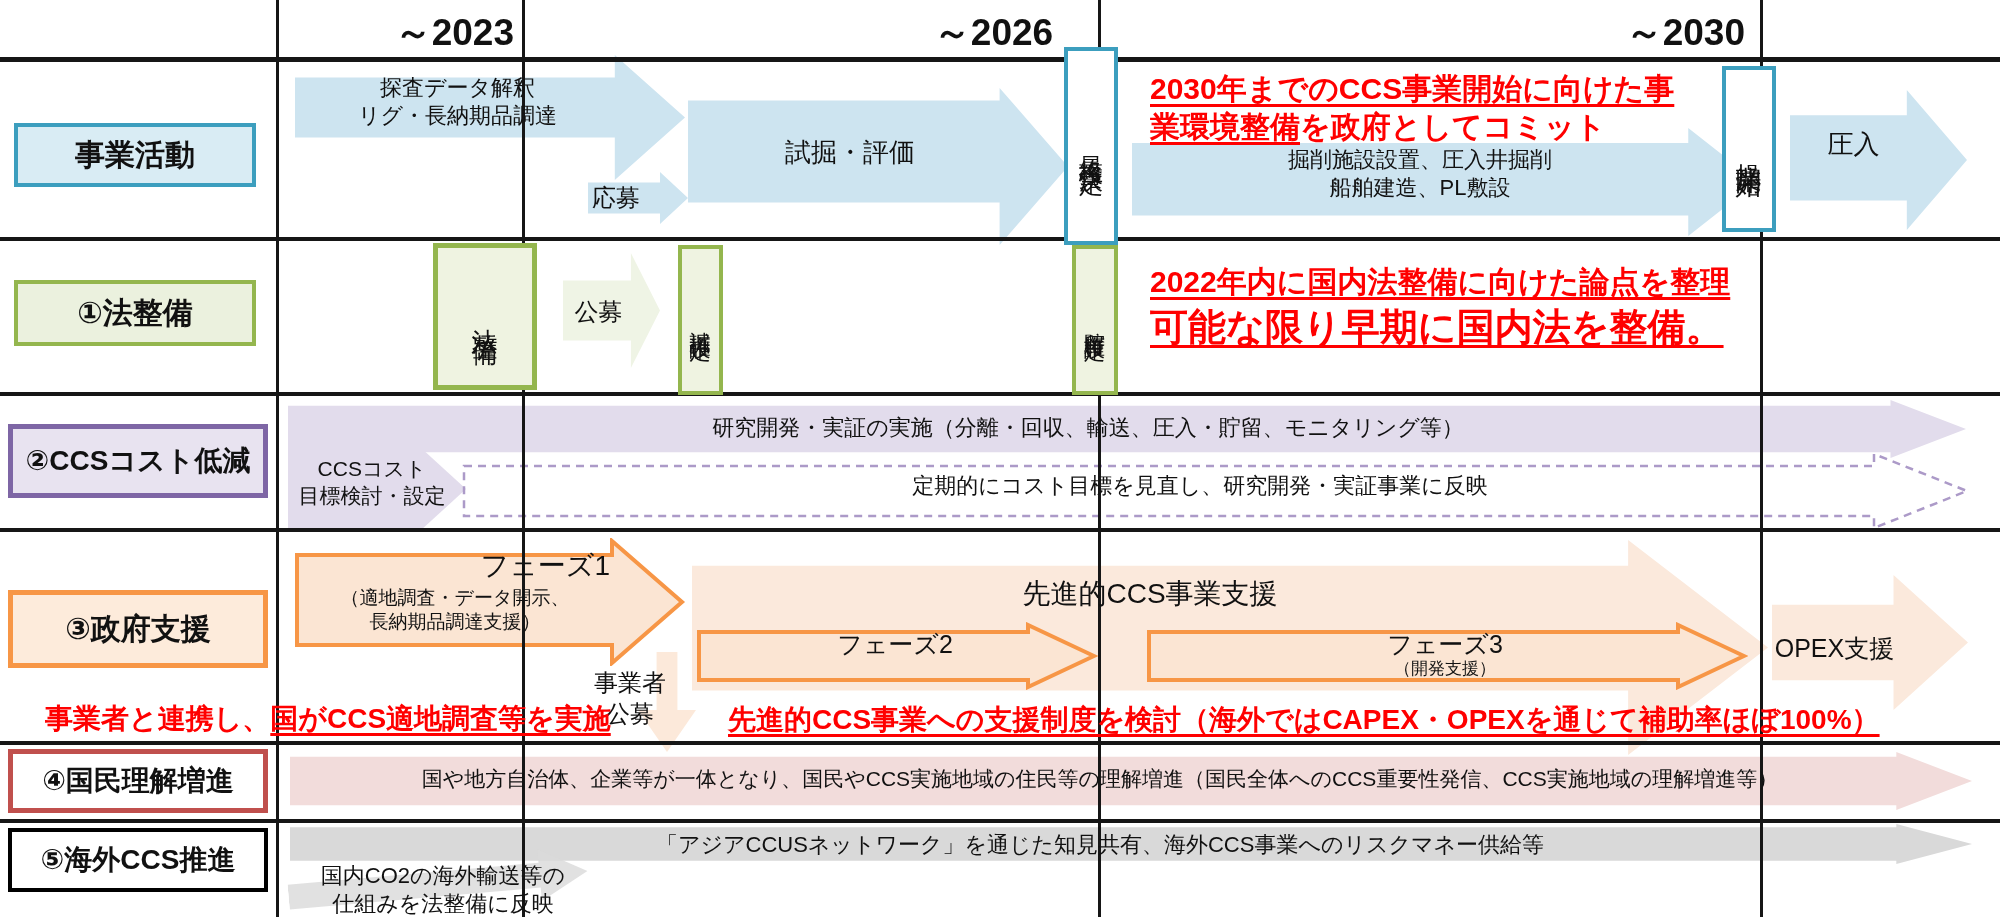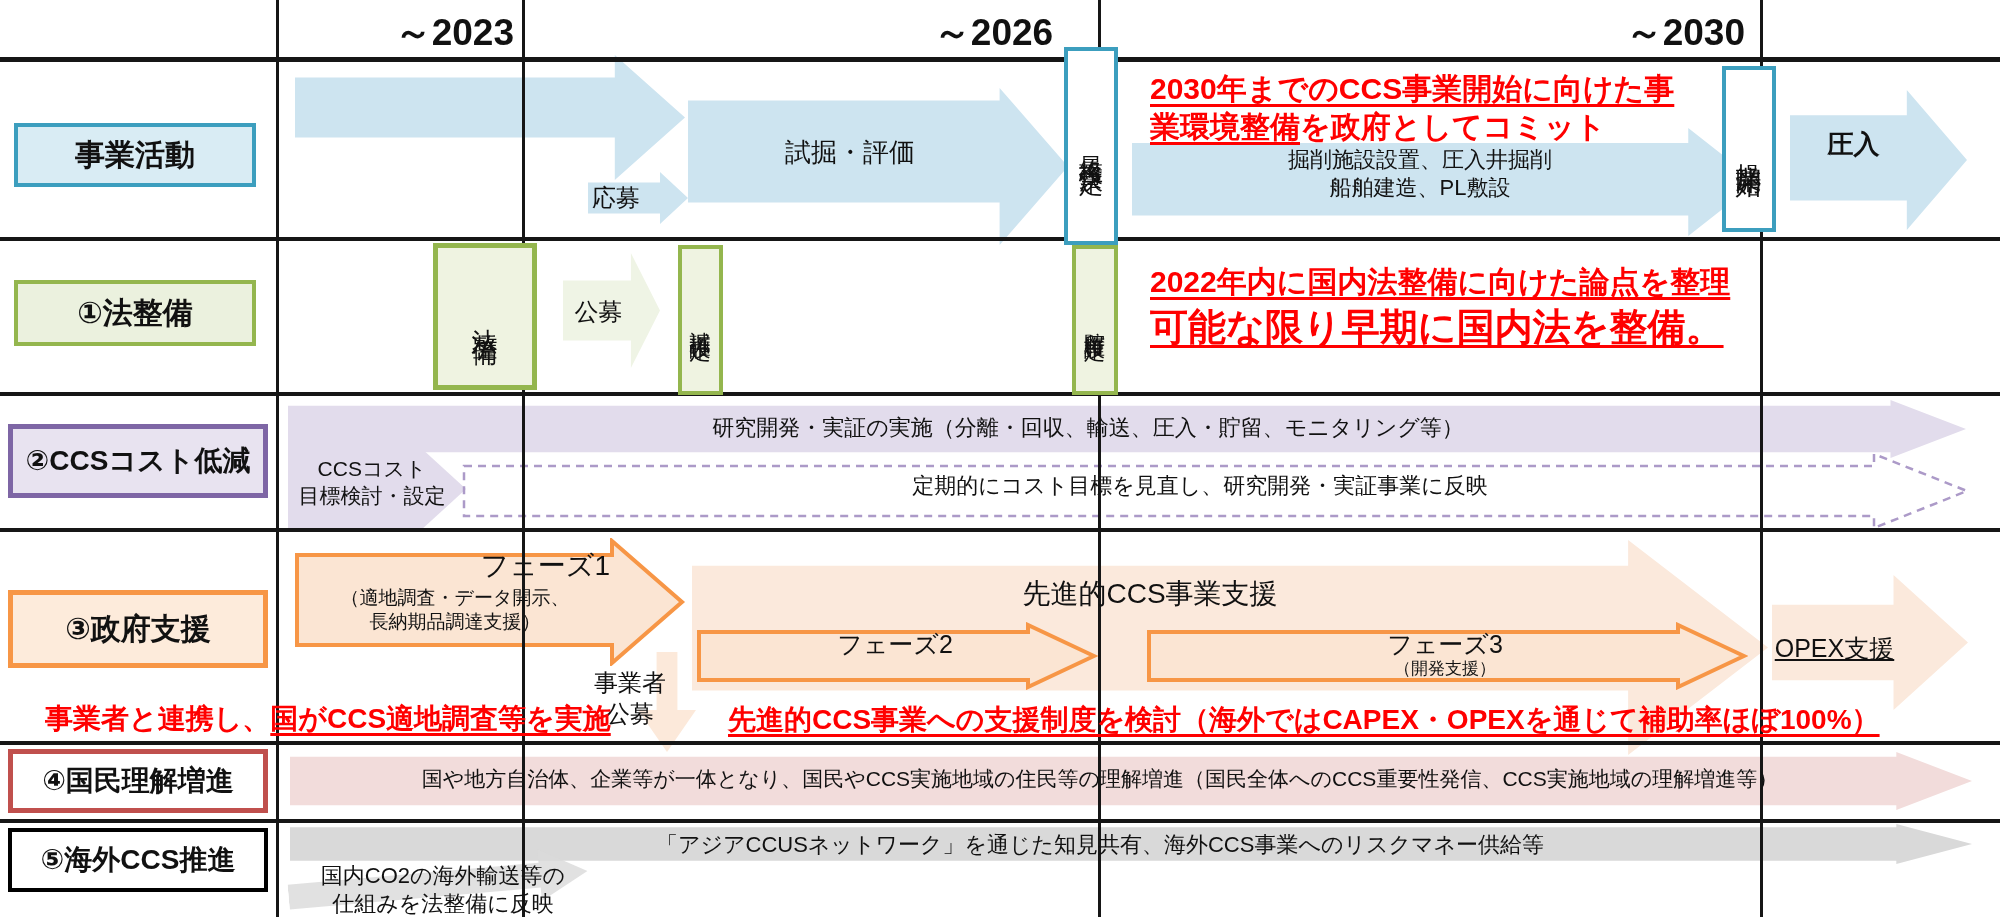--- a/index.html
+++ b/index.html
@@ -109,49 +109,51 @@
   <div class="vbox" style="left:433px;top:243px;width:104px;height:147px;border:5px solid #94B64E;background:#EFF3E1;">
     <span class="vtext" style="font-size:26px;letter-spacing:6px;">法整備</span>
   </div>
   <div class="vbox" style="left:678px;top:245px;width:45px;height:150px;border:4px solid #94B64E;background:#EFF3E1;">
     <span class="vtext" style="font-size:21px;letter-spacing:2px;">試掘権設定</span>
   </div>
   <div class="vbox" style="left:1072px;top:245px;width:46px;height:150px;border:4px solid #94B64E;background:#EFF3E1;">
     <span class="vtext" style="font-size:21px;letter-spacing:2px;">貯留権設定</span>
   </div>
 
+  <div class="txt ml ctr" style="left:300px;top:74px;width:315px;font-size:22px;">探査データ解釈
+リグ・長納期品調達</div>
   <div class="txt" style="left:592px;top:183px;font-size:24px;">応募</div>
   <div class="txt ctr" style="left:700px;top:136px;width:300px;font-size:26px;">試掘・評価</div>
   <div class="txt red u" style="left:1150px;top:70px;font-size:30px;">2030年までのCCS事業開始に向けた事</div>
   <div class="txt" style="left:1150px;top:108px;font-size:30px;">
     <span class="red u">業環境整備</span><span style="color:#FF0000;font-weight:600;">を政府としてコミット</span>
   </div>
   <div class="txt ml ctr" style="left:1160px;top:146px;width:520px;font-size:22px;">掘削施設設置、圧入井掘削
 船舶建造、PL敷設</div>
-  <div class="txt ctr" style="left:1796px;top:128px;width:115px;font-size:26px;font-weight:bold;">圧入</div>
+  <div class="txt ctr" style="left:1796px;top:128px;width:115px;font-size:26px;">圧入</div>
 
   <div class="txt ctr" style="left:566px;top:297px;width:65px;font-size:24px;">公募</div>
   <div class="txt red u" style="left:1150px;top:263px;font-size:30px;">2022年内に国内法整備に向けた論点を整理</div>
   <div class="txt red u" style="left:1150px;top:303px;font-size:38px;">可能な限り早期に国内法を整備。</div>
 
   <div class="txt ctr" style="left:288px;top:414px;width:1600px;font-size:22px;">研究開発・実証の実施（分離・回収、輸送、圧入・貯留、モニタリング等）</div>
   <div class="txt ctr" style="left:500px;top:472px;width:1400px;font-size:22px;">定期的にコスト目標を見直し、研究開発・実証事業に反映</div>
   <div class="txt ml ctr" style="left:282px;top:456px;width:180px;font-size:21px;">CCSコスト
 目標検討・設定</div>
 
   <div class="txt ctr" style="left:300px;top:548px;width:310px;font-size:28px;text-align:right;">フェーズ1</div>
   <div class="txt ml ctr" style="left:300px;top:586px;width:310px;font-size:19px;">（適地調査・データ開示、
 長納期品調達支援）</div>
   <div class="txt ml ctr" style="left:580px;top:668px;width:100px;font-size:24px;">事業者
 公募</div>
   <div class="txt ctr" style="left:900px;top:576px;width:500px;font-size:28px;">先進的CCS事業支援</div>
   <div class="txt ctr" style="left:710px;top:628px;width:370px;font-size:25px;">フェーズ2</div>
   <div class="txt ctr" style="left:1160px;top:628px;width:570px;font-size:25px;">フェーズ3</div>
   <div class="txt ctr" style="left:1160px;top:658px;width:570px;font-size:17px;">（開発支援）</div>
-  <div class="txt ctr" style="left:1772px;top:632px;width:125px;font-size:25px;text-decoration:underline;">OPEX支援</div>
+  <div class="txt ctr" style="left:1772px;top:632px;width:125px;font-size:25px;">OPEX支援</div>
   <div class="txt" style="left:45px;top:701px;font-size:28px;">
     <span class="red">事業者と連携し、</span><span class="red u">国がCCS適地調査等を実施</span>
   </div>
   <div class="txt red u" style="left:728px;top:702px;font-size:28px;">先進的CCS事業への支援制度を検討（海外ではCAPEX・OPEXを通じて補助率ほぼ100%）</div>
 
   <div class="txt ctr" style="left:300px;top:766px;width:1600px;font-size:21px;">国や地方自治体、企業等が一体となり、国民やCCS実施地域の住民等の理解増進（国民全体へのCCS重要性発信、CCS実施地域の理解増進等）</div>
   <div class="txt ctr" style="left:300px;top:831px;width:1600px;font-size:22px;">「アジアCCUSネットワーク」を通じた知見共有、海外CCS事業へのリスクマネー供給等</div>
   <div class="txt ml ctr" style="left:278px;top:862px;width:330px;font-size:22px;">国内CO2の海外輸送等の
 仕組みを法整備に反映</div>
 

